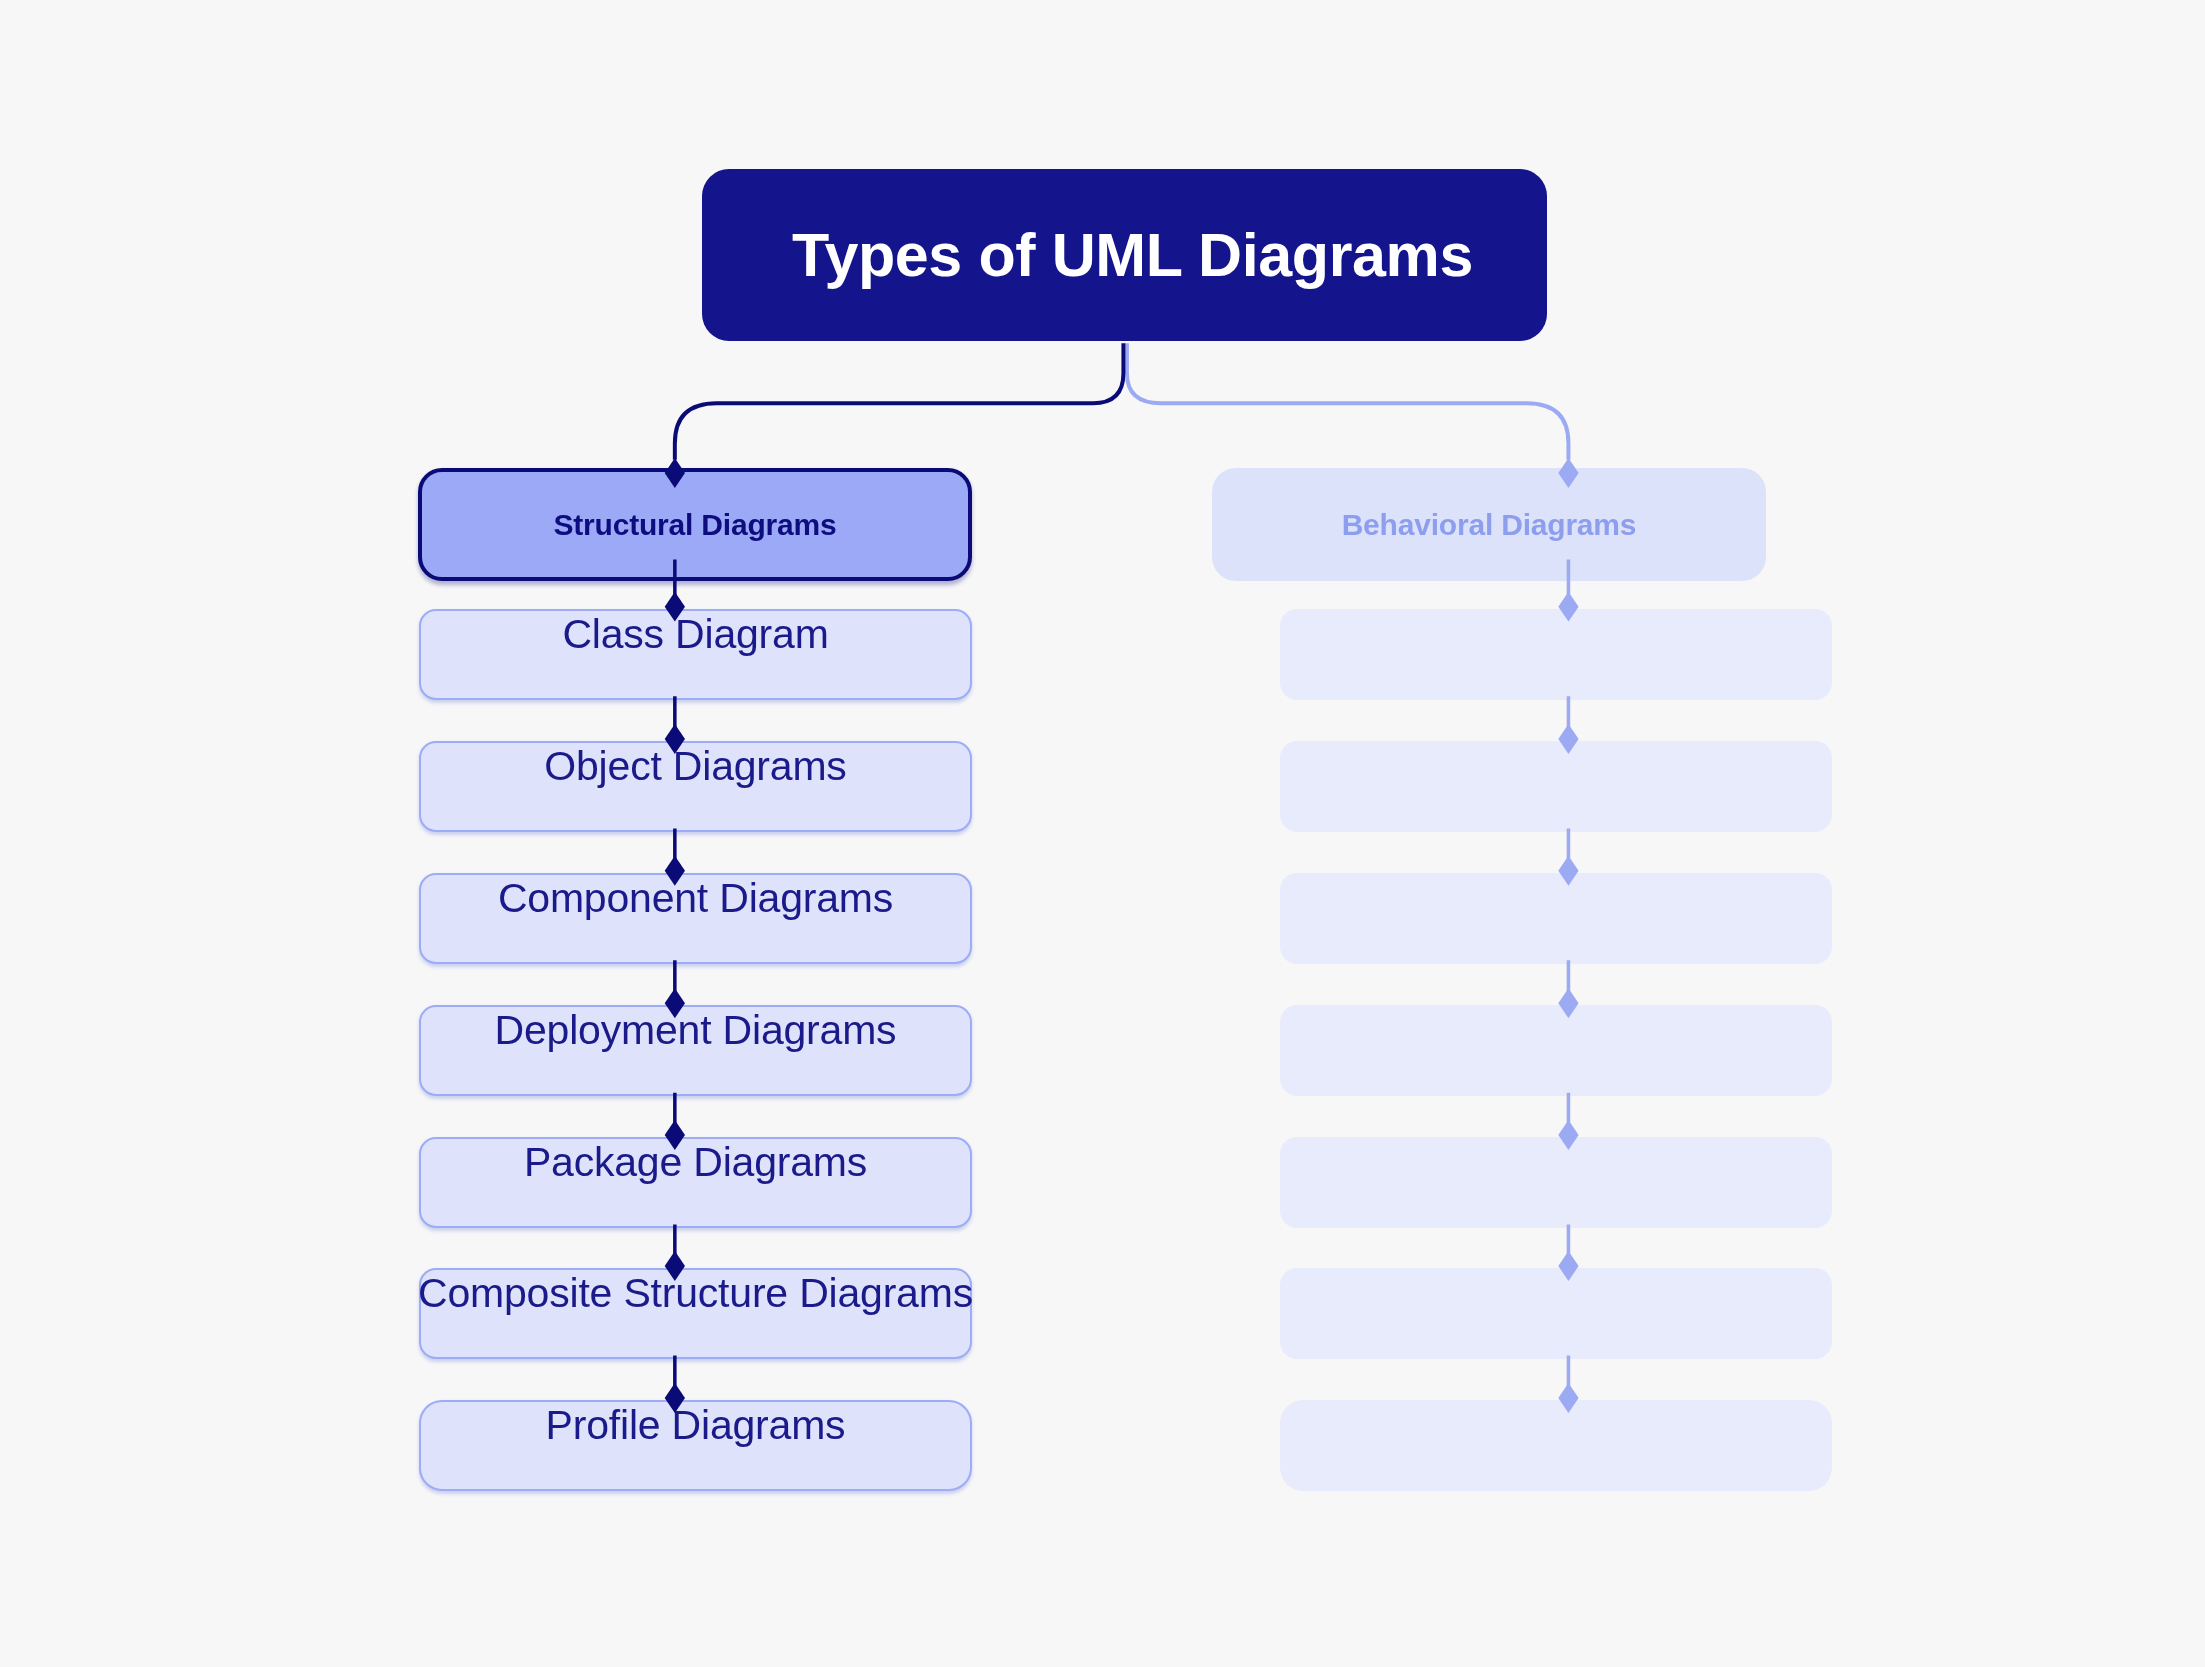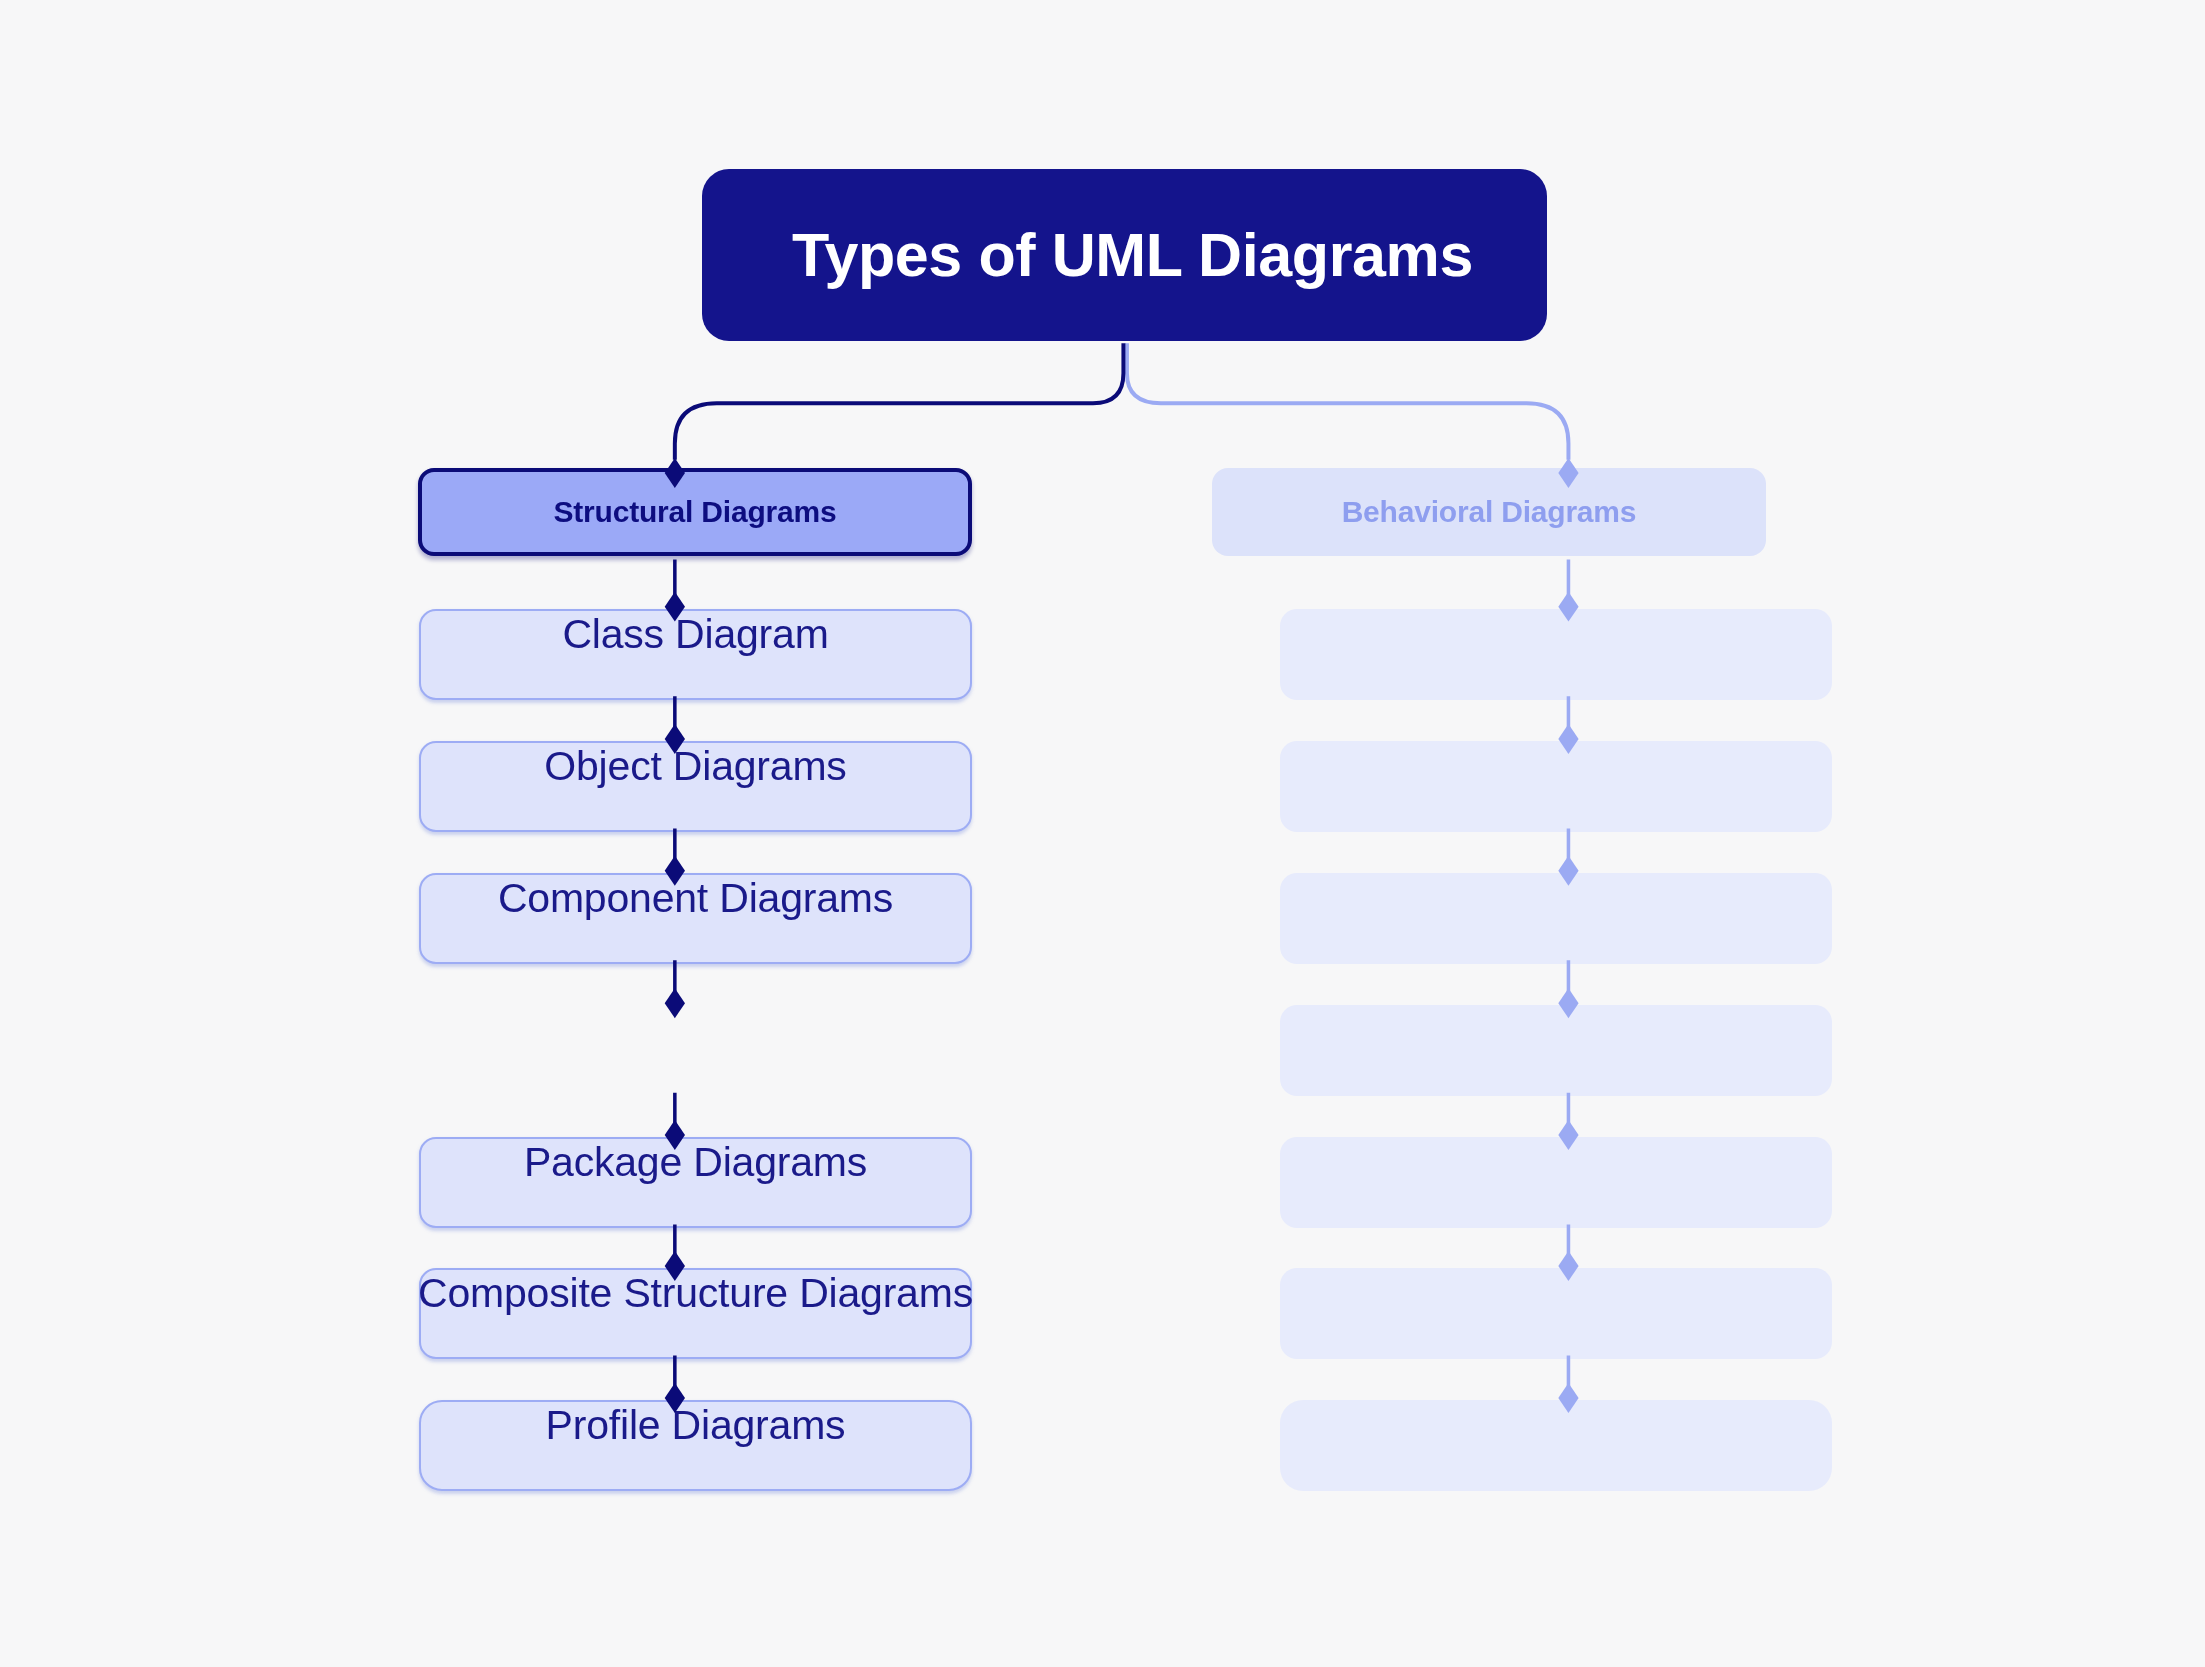--- a/index.html
+++ b/index.html
@@ -44,22 +44,22 @@
     color: var(--title-text);
     font-size: 61px;
     font-weight: bold;
     letter-spacing: -0.4px;
     white-space: nowrap;
     margin-left: 16px;
   }
 
   .header-box {
     position: absolute;
-    height: 88px;
-    border-radius: 16px;
+    height: 113px;
+    border-radius: 24px;
     display: flex; align-items: center; justify-content: center;
     box-sizing: border-box;
     z-index: 2;
     font-size: 30px;
     font-weight: bold;
     letter-spacing: -0.2px;
     white-space: nowrap;
   }
   .header-structural {
     left: 418px; top: 468px;
@@ -154,20 +154,23 @@
   </div>
   <div class="item-box item-structural row0">
     <span>Class Diagram</span>
   </div>
   <div class="item-box item-structural row2">
     <span>Component Diagrams</span>
   </div>
   <div class="item-box item-structural row1">
     <span>Object Diagrams</span>
   </div>
+  <div class="item-box item-structural row3">
+    <span>Deployment Diagrams</span>
+  </div>
   <div class="item-box item-structural row5">
     <span>Composite Structure Diagrams</span>
   </div>
   <div class="item-box item-structural row4">
     <span>Package Diagrams</span>
   </div>
   <div class="item-box item-structural row6">
     <span>Profile Diagrams</span>
   </div>
 

